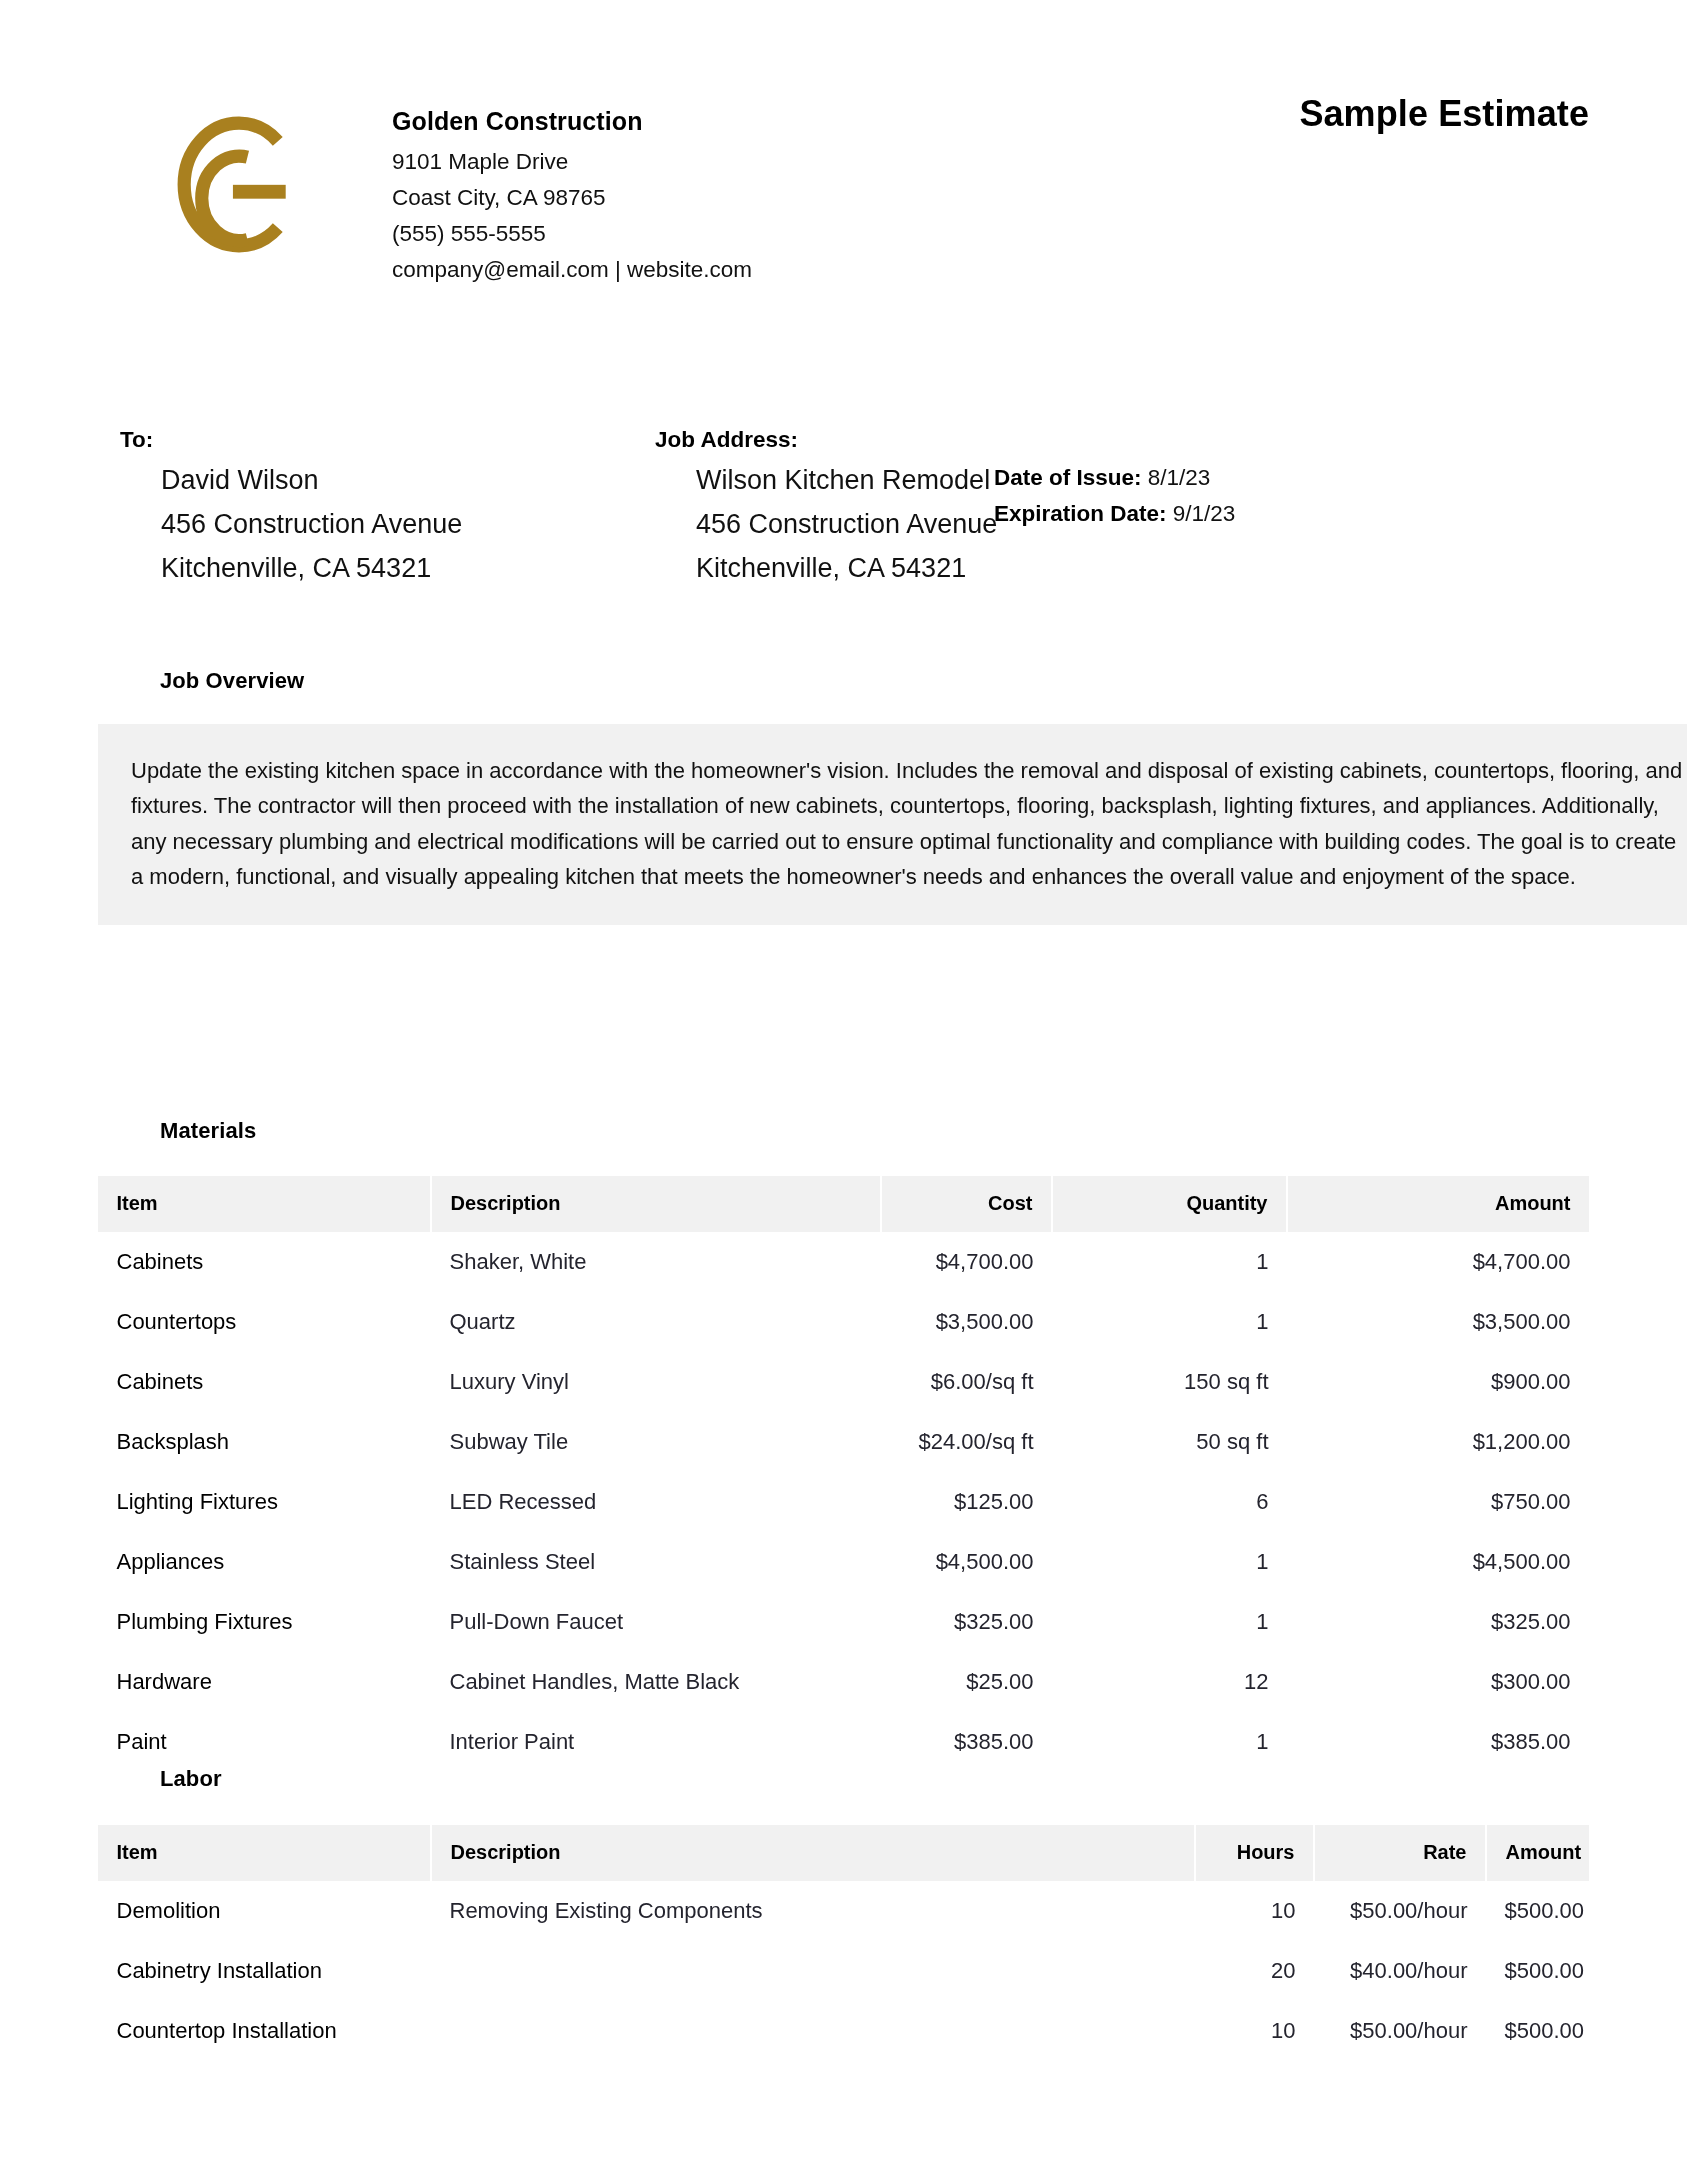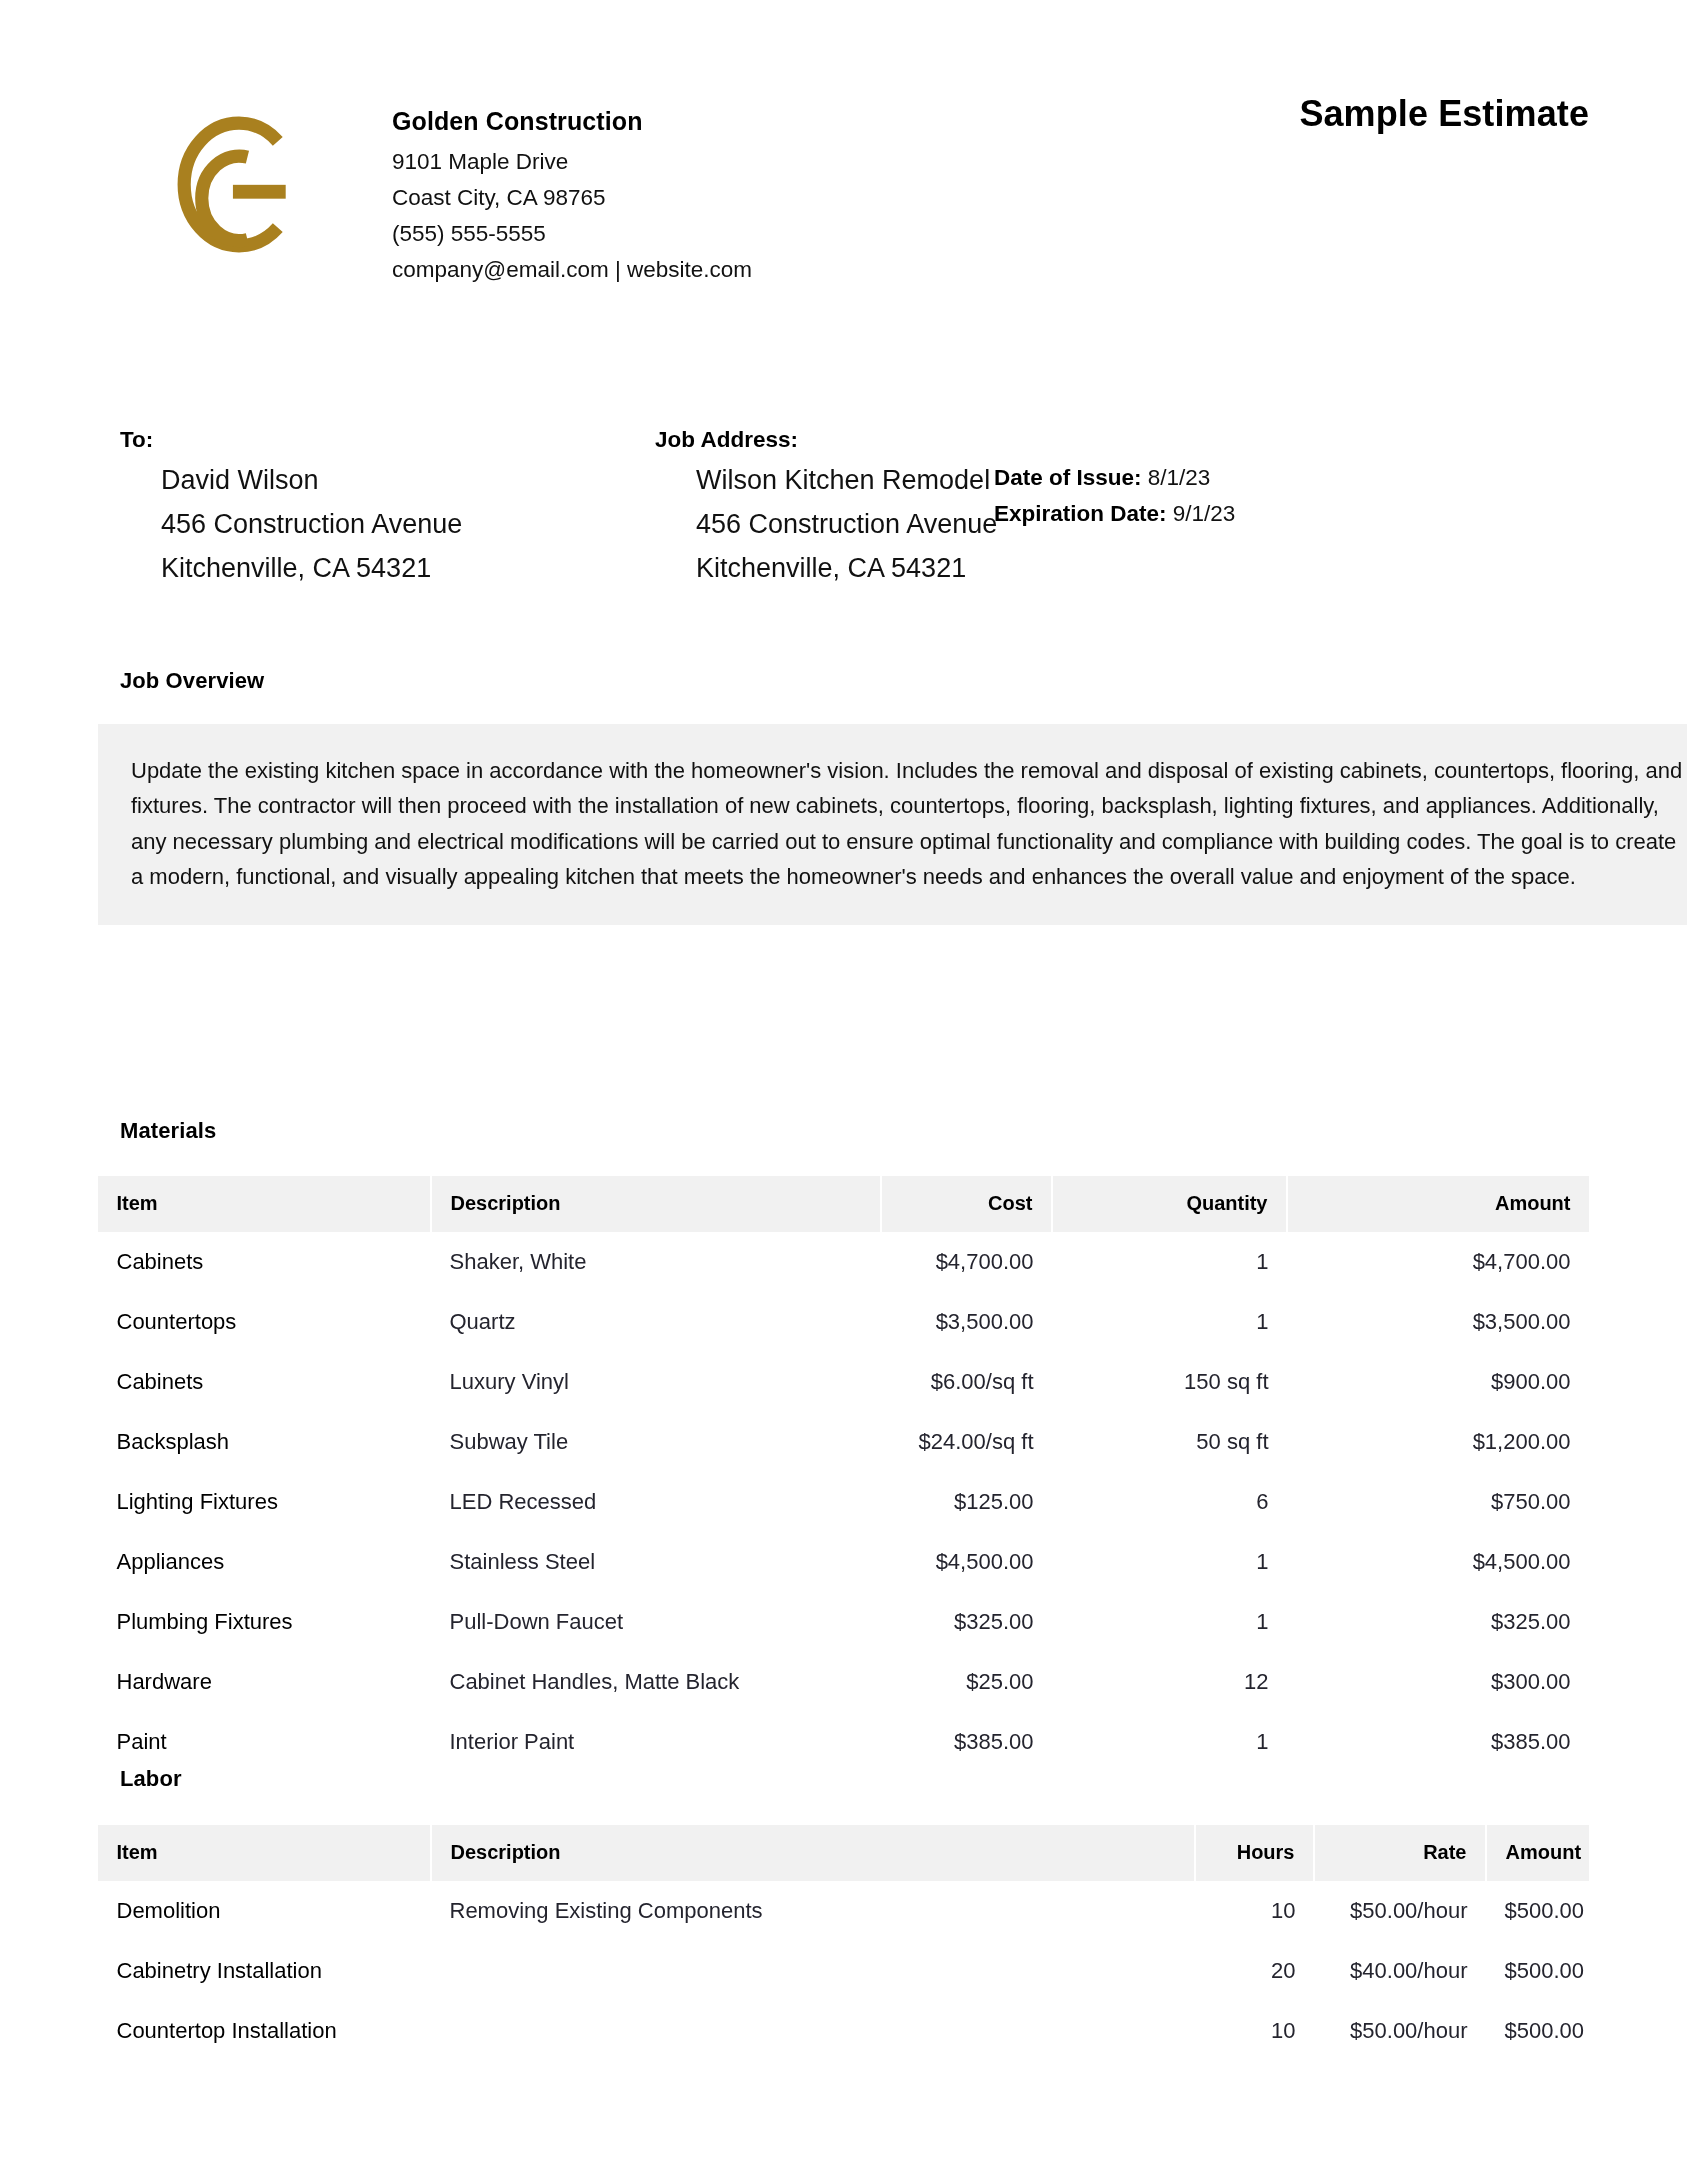--- a/index.html
+++ b/index.html
@@ -108,20 +108,21 @@
     white-space: nowrap;
   }
   .date-line b { font-weight: bold; color: #000; }
 
   
   .section-heading {
     font-size: 22px;
     font-weight: bold;
     color: #000;
     letter-spacing: 0.1px;
+    margin-left: 40px;
   }
 
   #job-overview-heading { position: absolute; left: 120px; top: 668px; }
   #materials-heading    { position: absolute; left: 120px; top: 1118px; }
   #labor-heading        { position: absolute; left: 120px; top: 1766px; }
 
   
   .overview-box {
     position: absolute;
     left: 98px;

